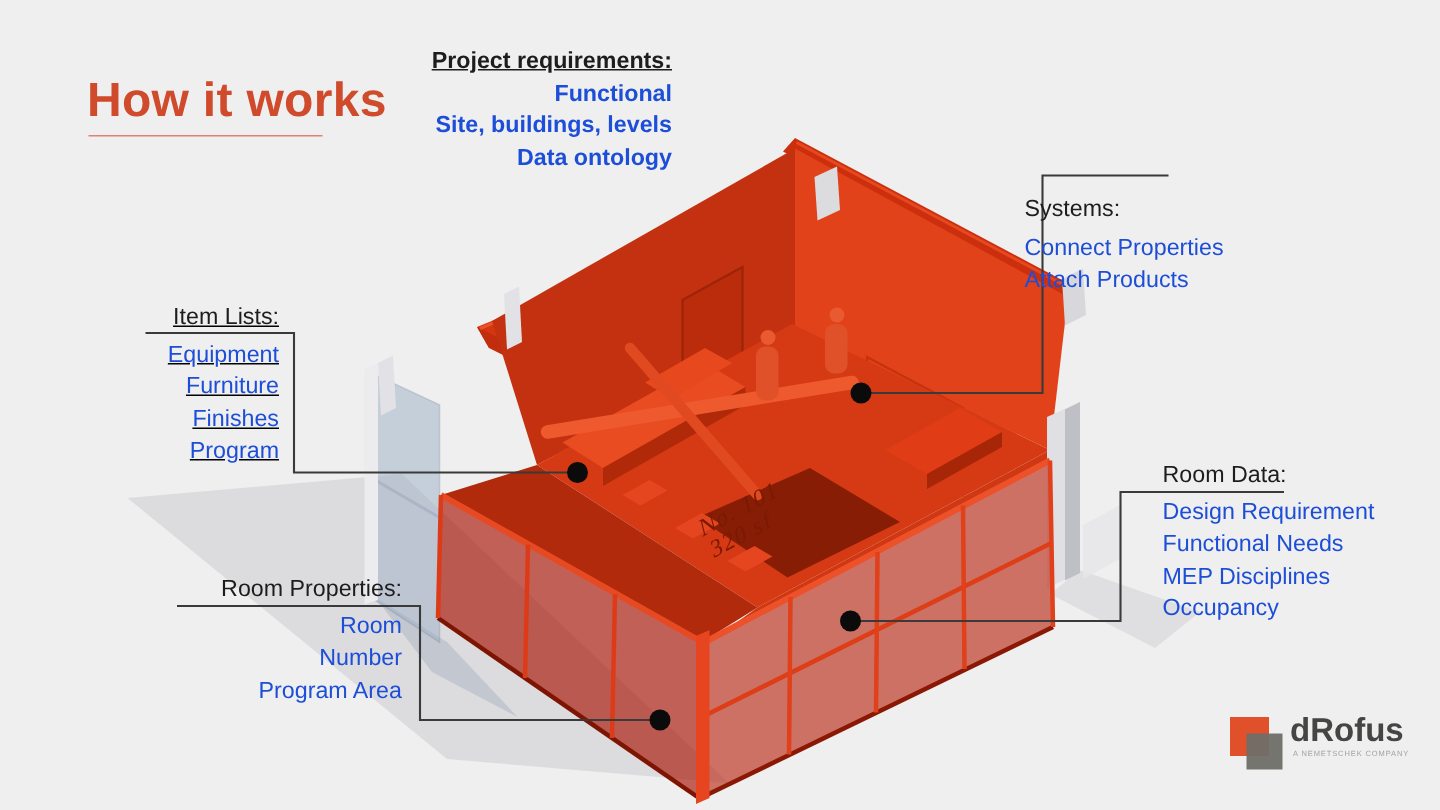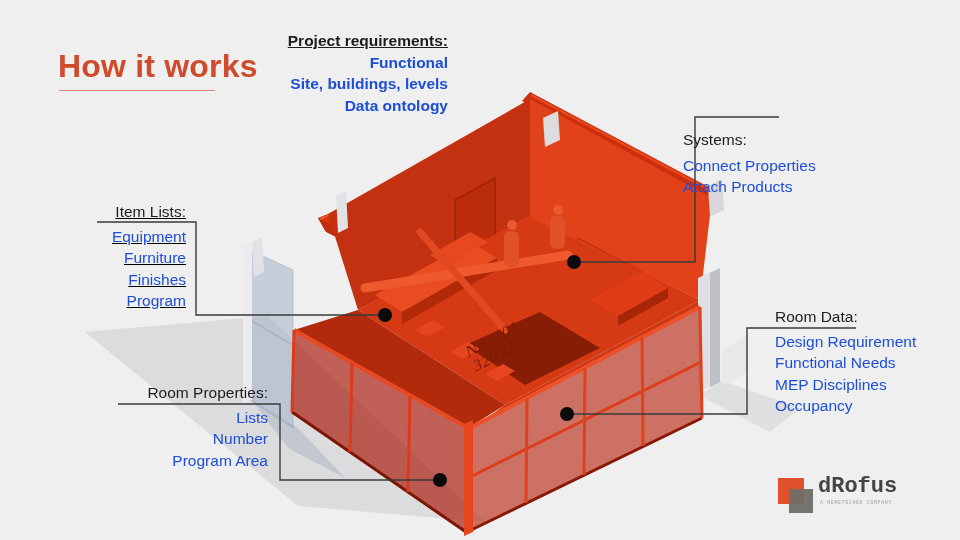--- a/index.html
+++ b/index.html
@@ -21,21 +21,21 @@
   .co-project{top:30px;right:512px;font-weight:bold;}
   .co-systems{left:683px;top:98px;margin-top:31px;}
   .co-systems .heading{margin-bottom:4px;}
   .co-items{top:201px;right:774px;text-decoration:underline;}
   .co-items .heading{margin-bottom:3px;}
   .co-roomdata{left:756px;top:306px;margin-left:19px;}
   .co-roomdata .heading{margin-bottom:3px;}
   .co-roomprops{top:382px;right:692px;text-align:right;}
   .co-roomprops .heading{margin-bottom:3px;}
   
-  .logo{left:778px;top:474px;width:120px;height:46px;font-family:Liberation Mono, monospace;}
+  .logo{left:820px;top:474px;width:120px;height:46px;}
   .logo-sq-orange{position:absolute;left:0;top:4px;width:26px;height:26px;background:#e0512b;}
   .logo-sq-gray{position:absolute;left:11px;top:15px;width:24px;height:24px;background:#6e6e68;opacity:.95;}
   .logo-text{position:absolute;left:40px;top:0px;font-size:22px;font-weight:600;color:#454543;}
   .logo-tagline{position:absolute;left:42px;top:26px;font-size:5px;letter-spacing:.6px;color:#a2a2a0;white-space:nowrap;}
 </style>
 </head>
 <body>
 
 <div id="slide">
 
@@ -172,21 +172,21 @@
   <div class="abs callout co-roomdata">
     <div class="heading">Room Data:</div>
     <div class="item">Design Requirement</div>
     <div class="item">Functional Needs</div>
     <div class="item">MEP Disciplines</div>
     <div class="item">Occupancy</div>
   </div>
 
   <div class="abs callout right co-roomprops">
     <div class="heading">Room Properties:</div>
-    <div class="item">Lists</div>
+    <div class="item">Room</div>
     <div class="item">Number</div>
     <div class="item">Program Area</div>
   </div>
 
   <div class="abs logo">
     <div class="logo-sq-orange"></div>
     <div class="logo-sq-gray"></div>
     <div class="logo-text">dRofus</div>
     <div class="logo-tagline">A NEMETSCHEK COMPANY</div>
   </div>

